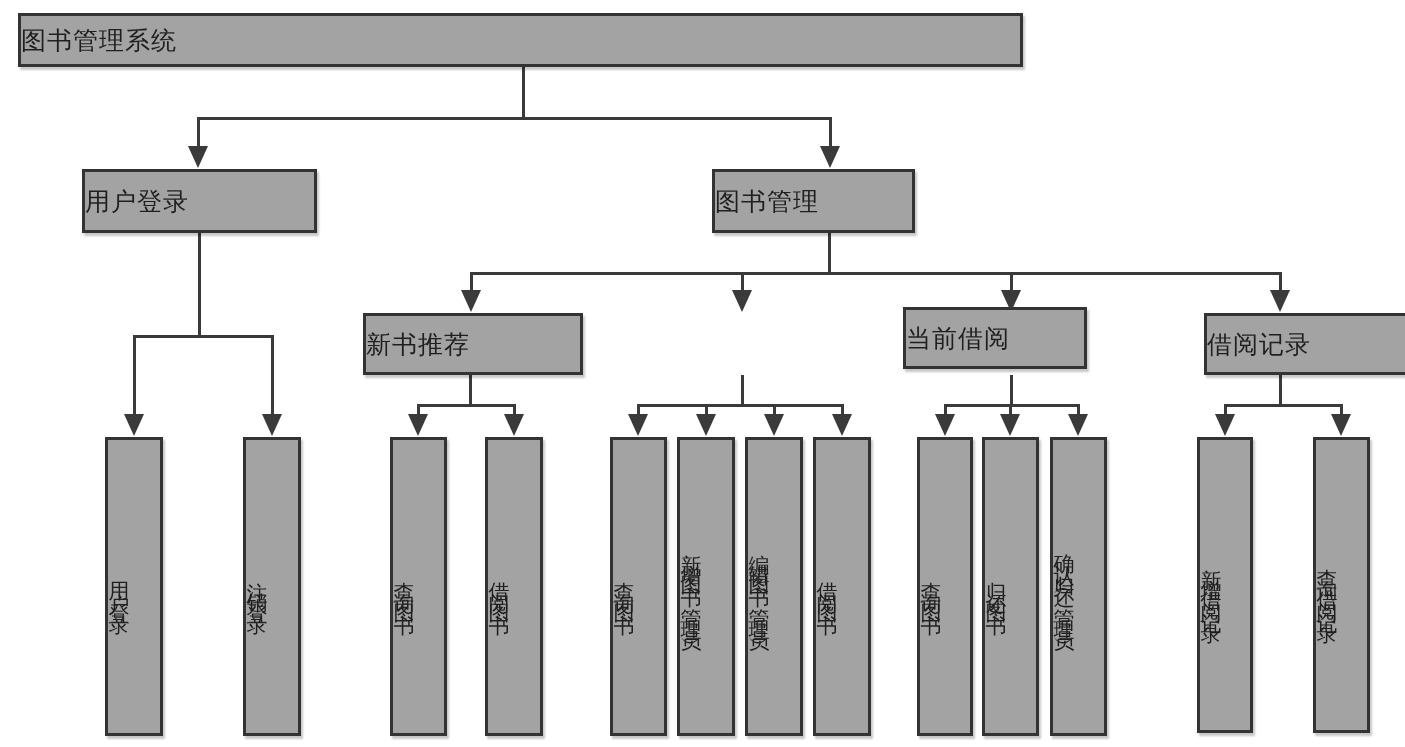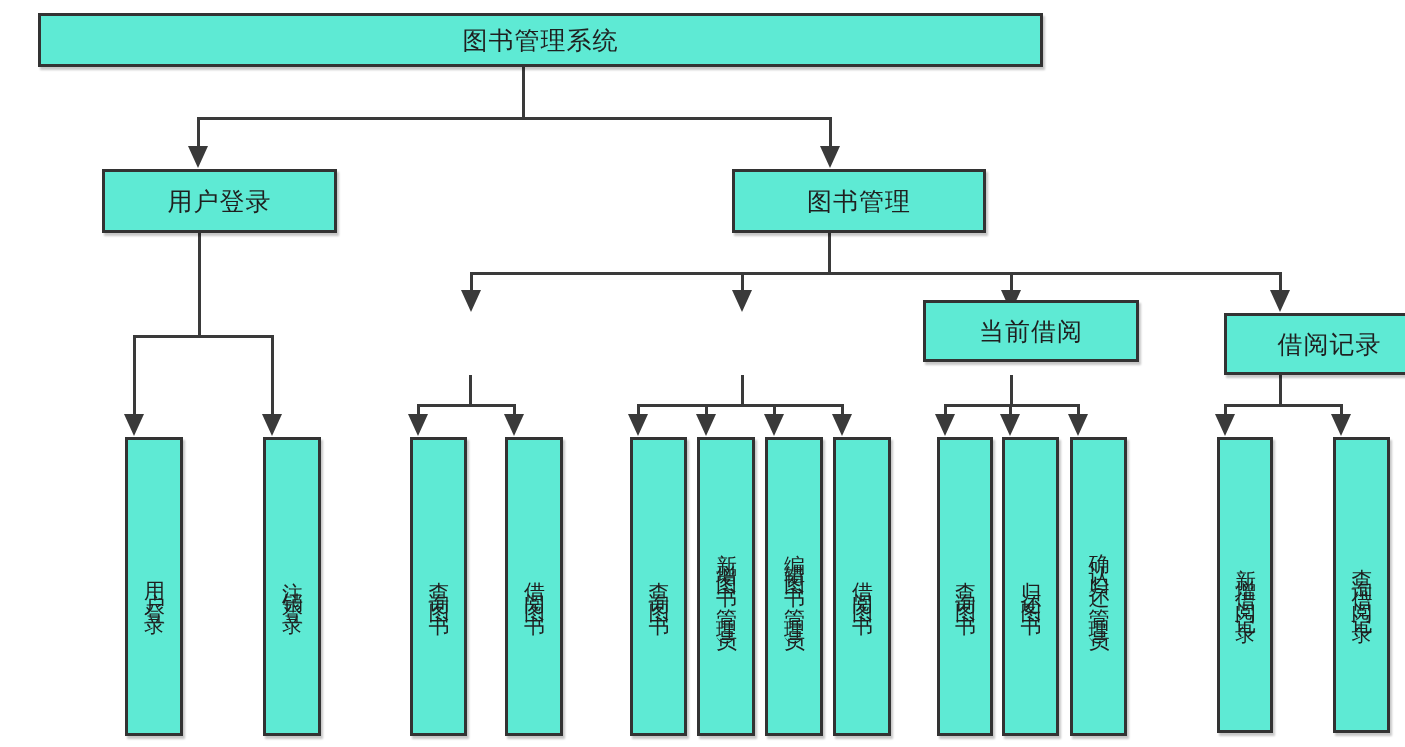--- a/index.html
+++ b/index.html
@@ -12,30 +12,29 @@
   .canvas{
     position:relative;
     width:1405px;height:747px;
     background:#ffffff;
     font-family:"DejaVu Sans","Liberation Sans",sans-serif;
     overflow:hidden;
   }
   
   .node{
     position:absolute;
-    background:#5eead4;
+    background:#a3a3a3;
     border:3px solid var(--border);
     box-shadow:2px 3px 2px rgba(0,0,0,0.22);
-    display:flex;align-items:center;justify-content:center;
+    display:flex;align-items:center;justify-content:flex-start;
     color:var(--text);
     font-size:25px;
     letter-spacing:1px;
     box-sizing:border-box;
     white-space:nowrap;
-    margin-left:20px;
   }
   .leaf{
     font-size:21px;
     letter-spacing:0;
   }
   .leaf .vtext{
     writing-mode:vertical-rl;
     text-orientation:mixed;
     letter-spacing:11px;
     line-height:1;
@@ -110,25 +109,28 @@
   <div class="arrow" style="left:1223.5px;top:404px;height:11px"></div>
   <div class="arrow" style="left:1339.5px;top:404px;height:11px"></div>
 
   <div class="node" style="left:18px;top:13px;width:1005px;height:54px">
     <span>图书管理系统</span>
   </div>
 
   <div class="node" style="left:82px;top:169px;width:235px;height:64px">
     <span>用户登录</span>
   </div>
-  <div class="node" style="left:712px;top:169px;width:254px;height:64px">
+  <div class="node" style="left:712px;top:169px;width:203px;height:64px">
     <span>图书管理</span>
   </div>
 
-  <div class="node" style="left:903px;top:300px;width:216px;height:62px">
+  <div class="node" style="left:363px;top:313px;width:220px;height:62px">
+    <span>新书推荐</span>
+  </div>
+  <div class="node" style="left:903px;top:307px;width:184px;height:62px">
     <span>当前借阅</span>
   </div>
   <div class="node" style="left:1204px;top:313px;width:211px;height:62px">
     <span>借阅记录</span>
   </div>
 
   <div class="node leaf" style="left:105px;top:437px;width:58px;height:299px">
     <span class="vtext">用户登录</span>
   </div>
   <div class="node leaf" style="left:243px;top:437px;width:58px;height:299px">

